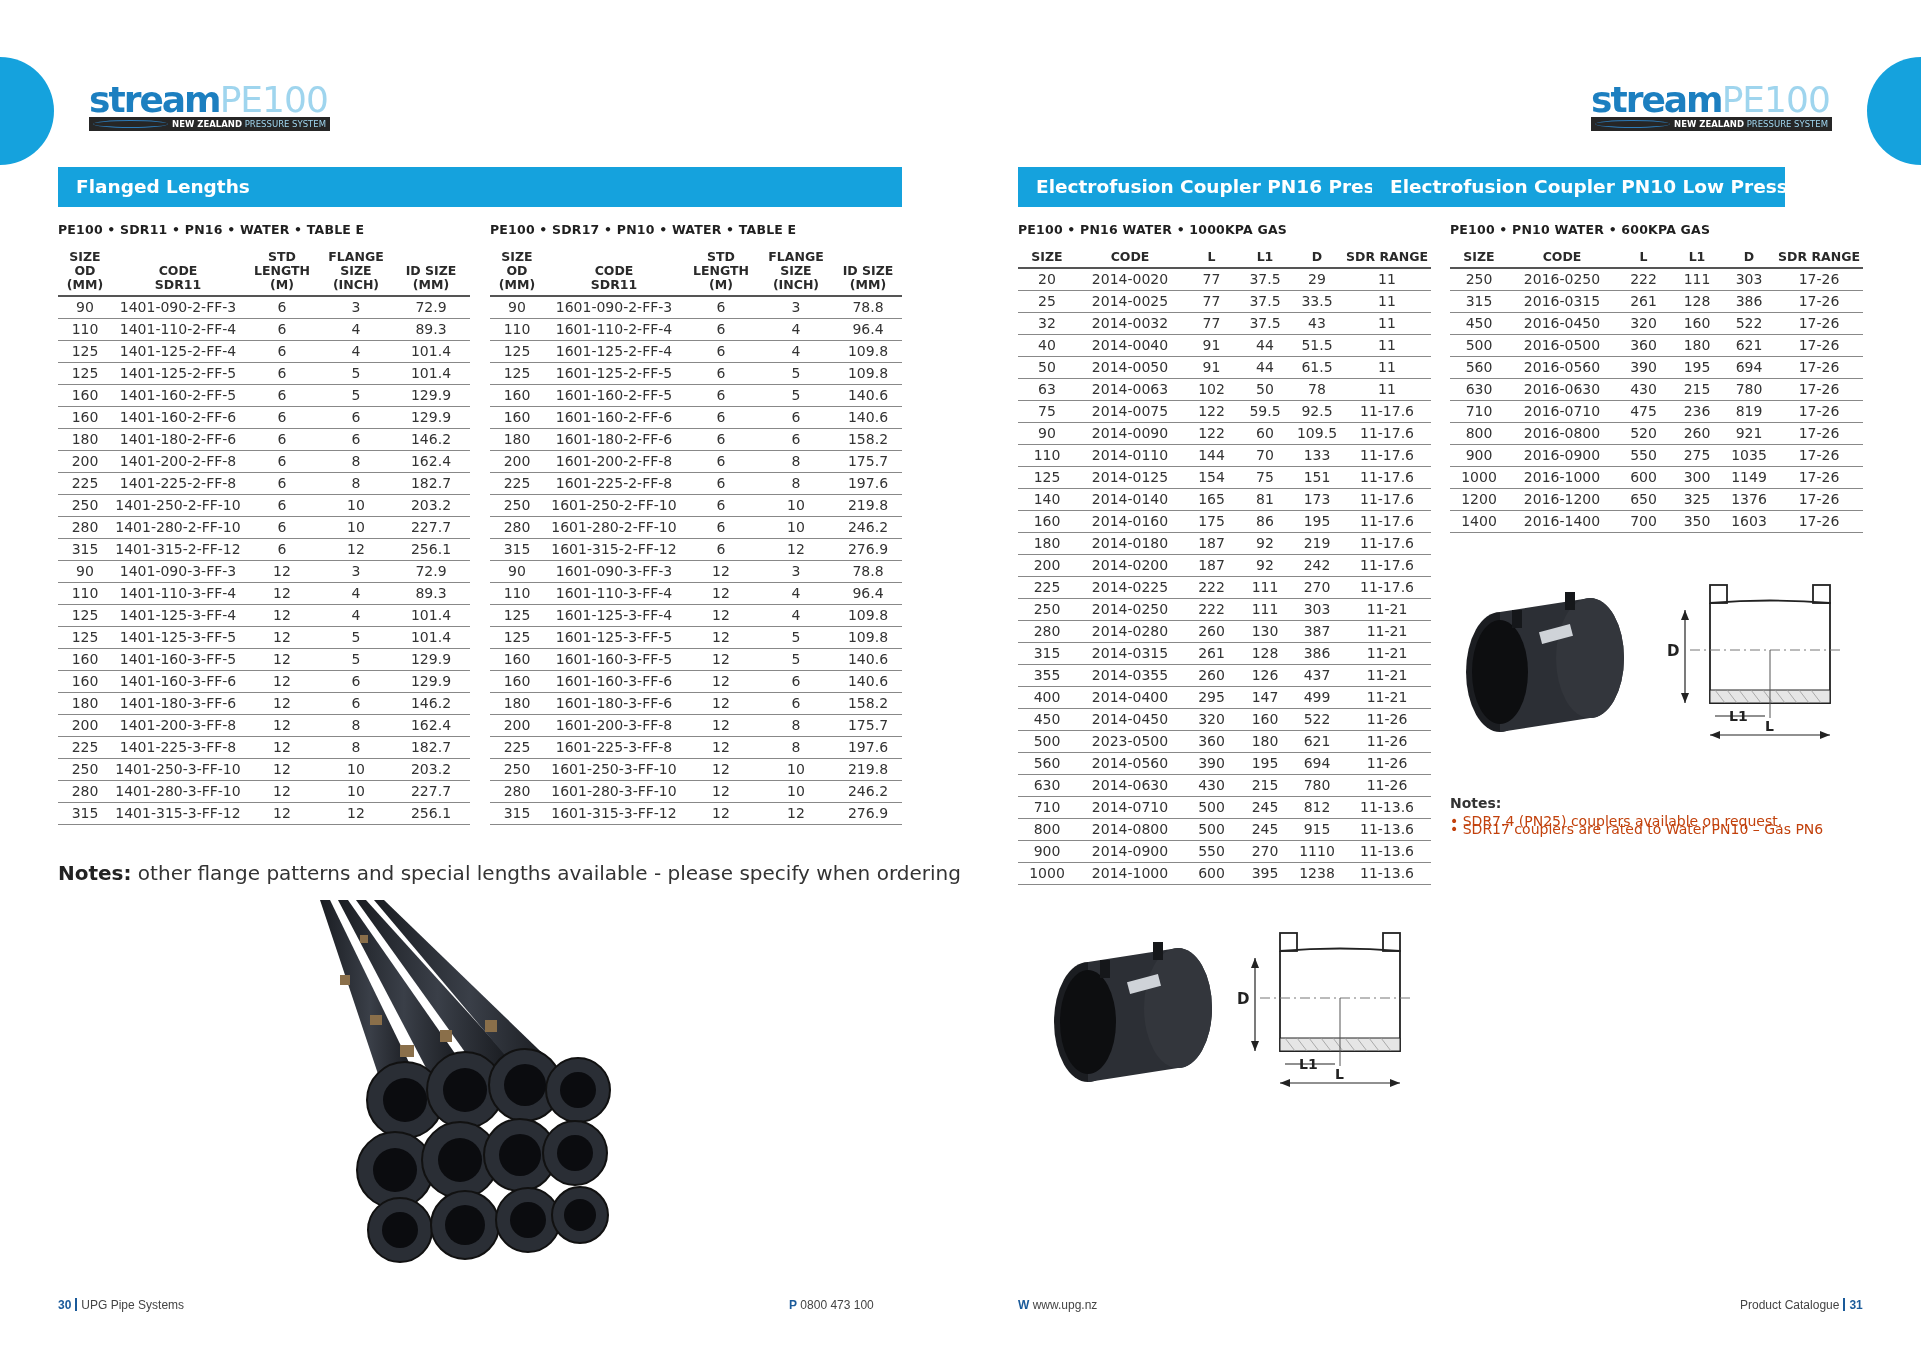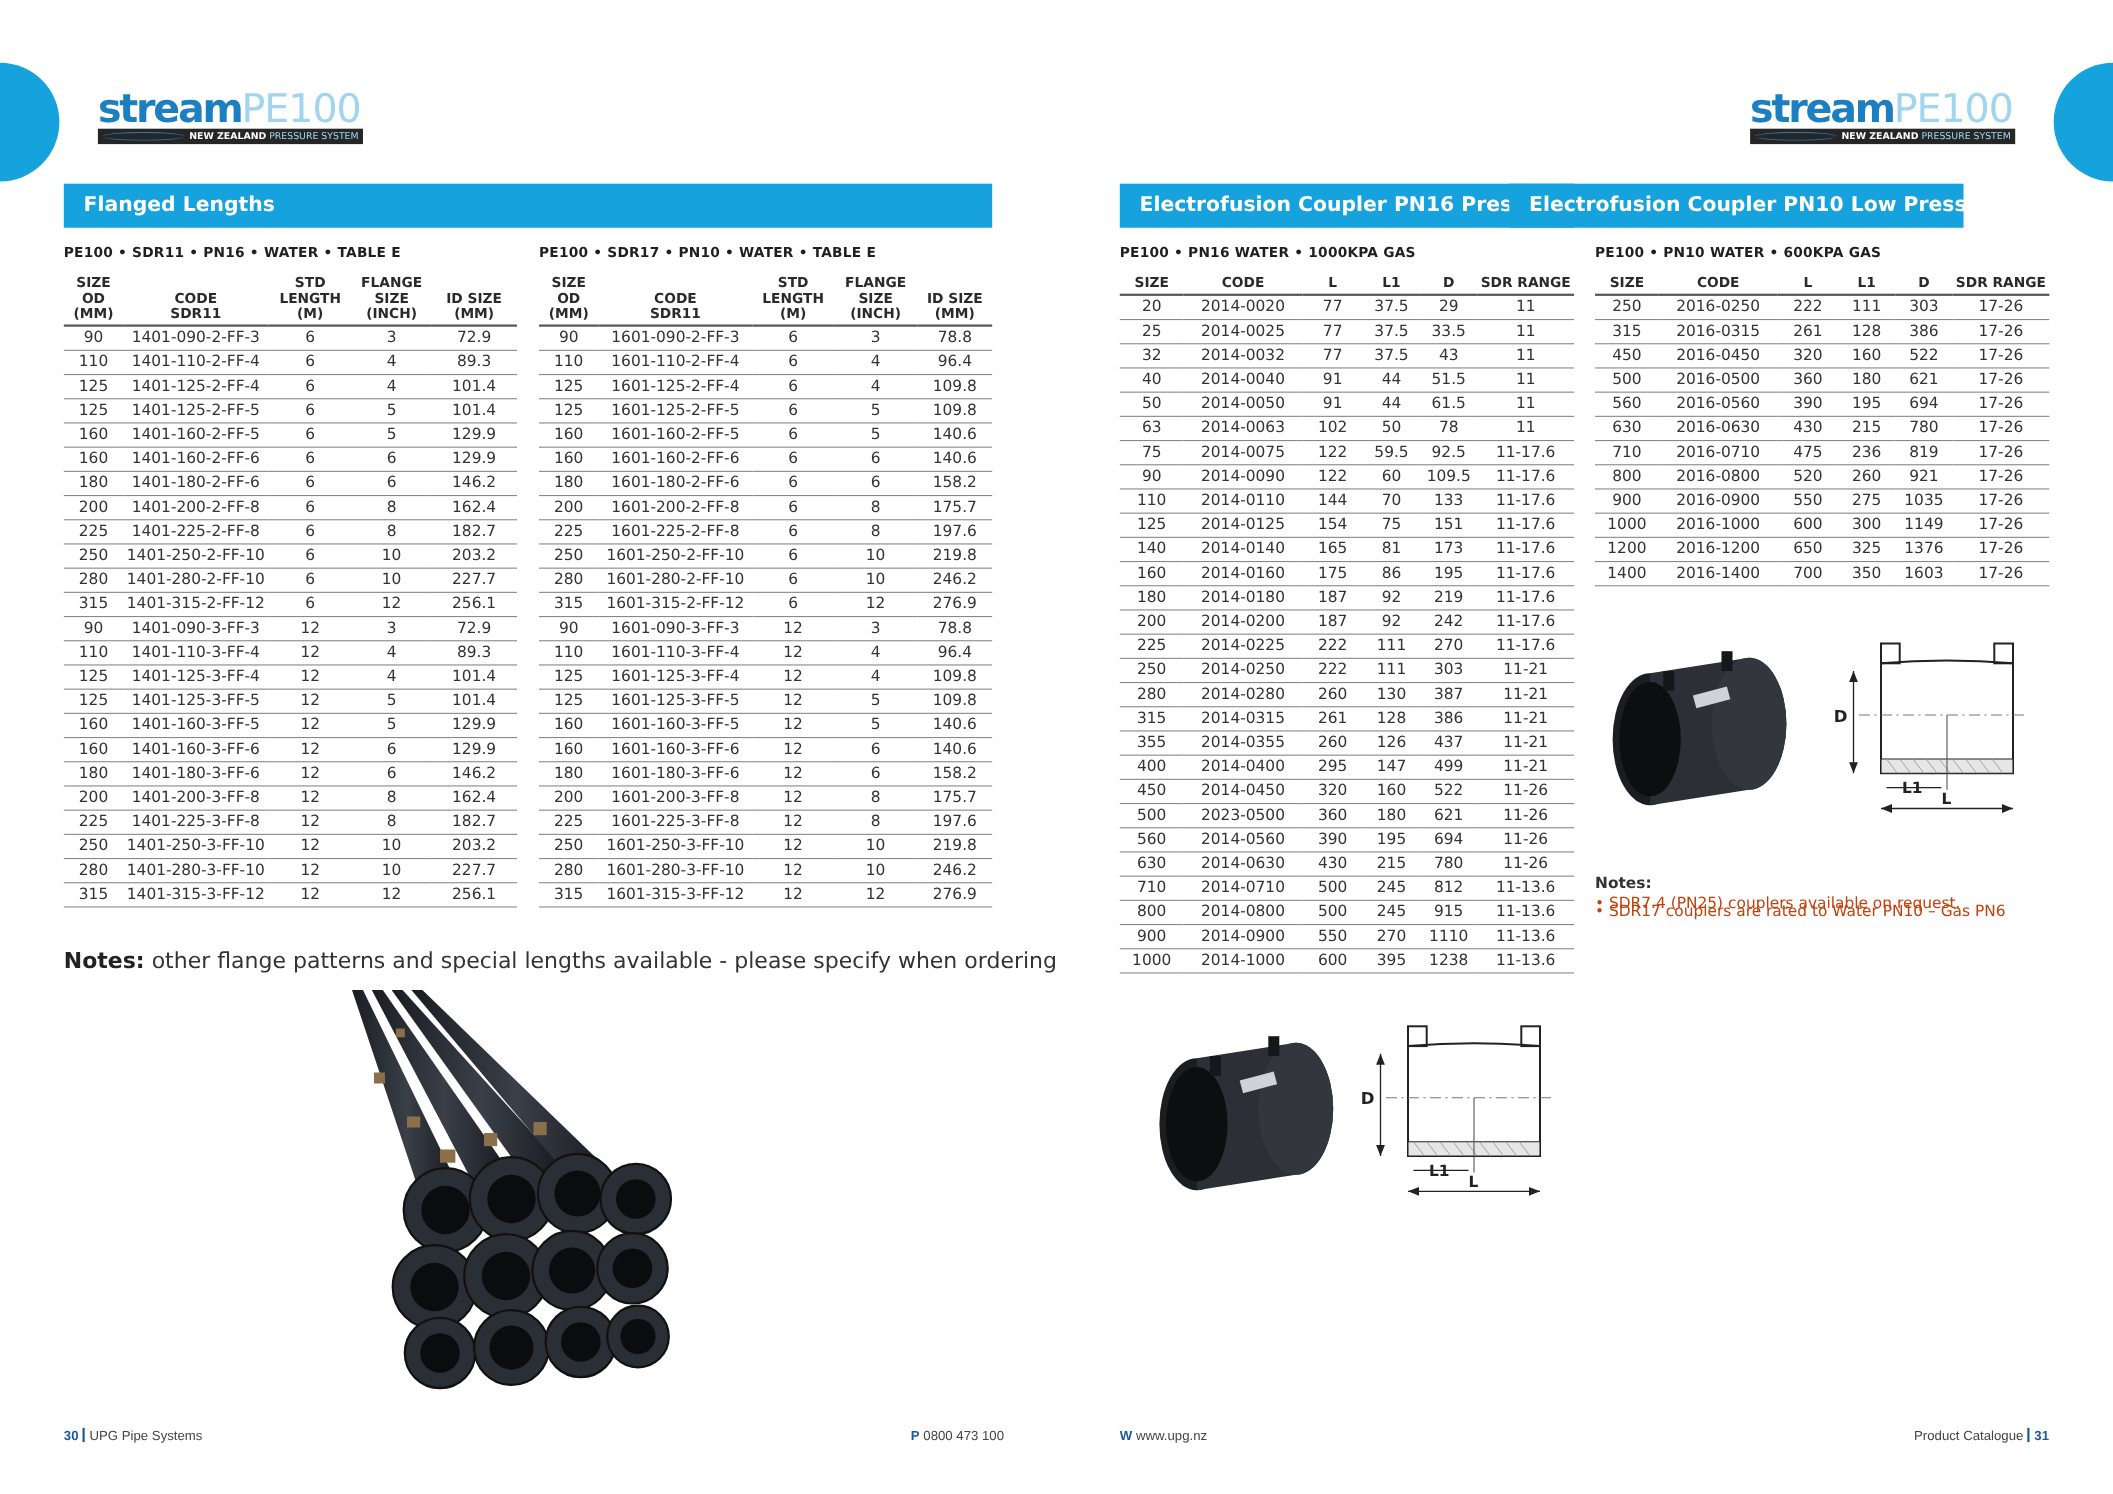--- a/index.html
+++ b/index.html
@@ -509,21 +509,21 @@
     <circle cx="100" cy="335" r="18"></circle>
       <circle cx="165" cy="330" r="20"></circle>
       <circle cx="228" cy="325" r="18"></circle>
       <circle cx="280" cy="320" r="16"></circle>
   </g>
 </svg>
 
 <div class="footer" style="left:58px;">
   <span class="num">30</span><span class="sep"></span><span>UPG Pipe Systems</span>
 </div>
-<div class="footer" style="left:828px;">
+<div class="footer" style="left:789px;">
   <span class="pre">P</span> <span>0800 473 100</span>
 </div>
 
 <div class="section-header" style="left:1018px; top:167px; width:413px;">Electrofusion Coupler PN16 Pressure</div>
 <div class="section-header" style="left:1372px; top:167px; width:413px;">Electrofusion Coupler PN10 Low Pressure</div>
 
 <div class="subhead" style="left:1018px; top:222px;">PE100 • PN16 WATER • 1000KPA GAS</div>
 <table class="spec" id="t-pn16" style="left:1018px; top:250px; width:413px;">
   <colgroup>
       <col style="width:58px">

